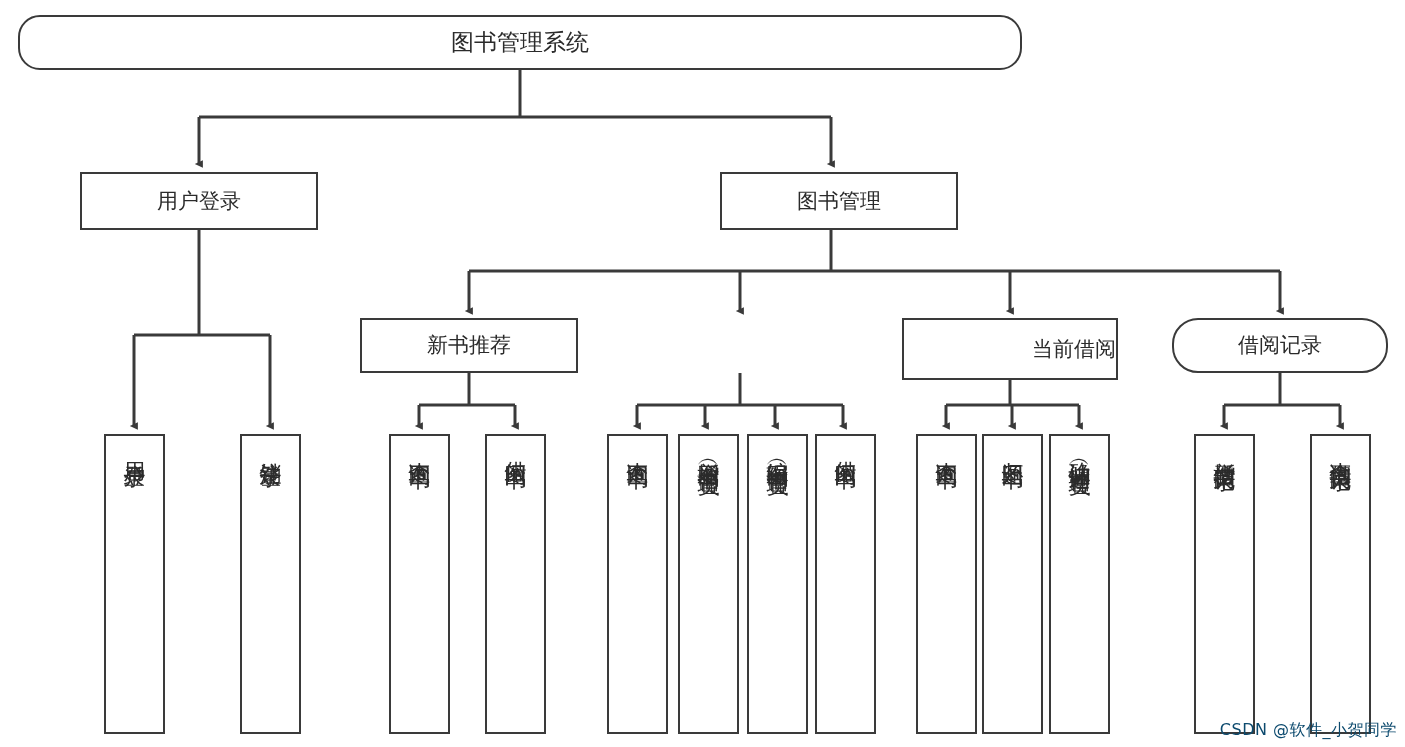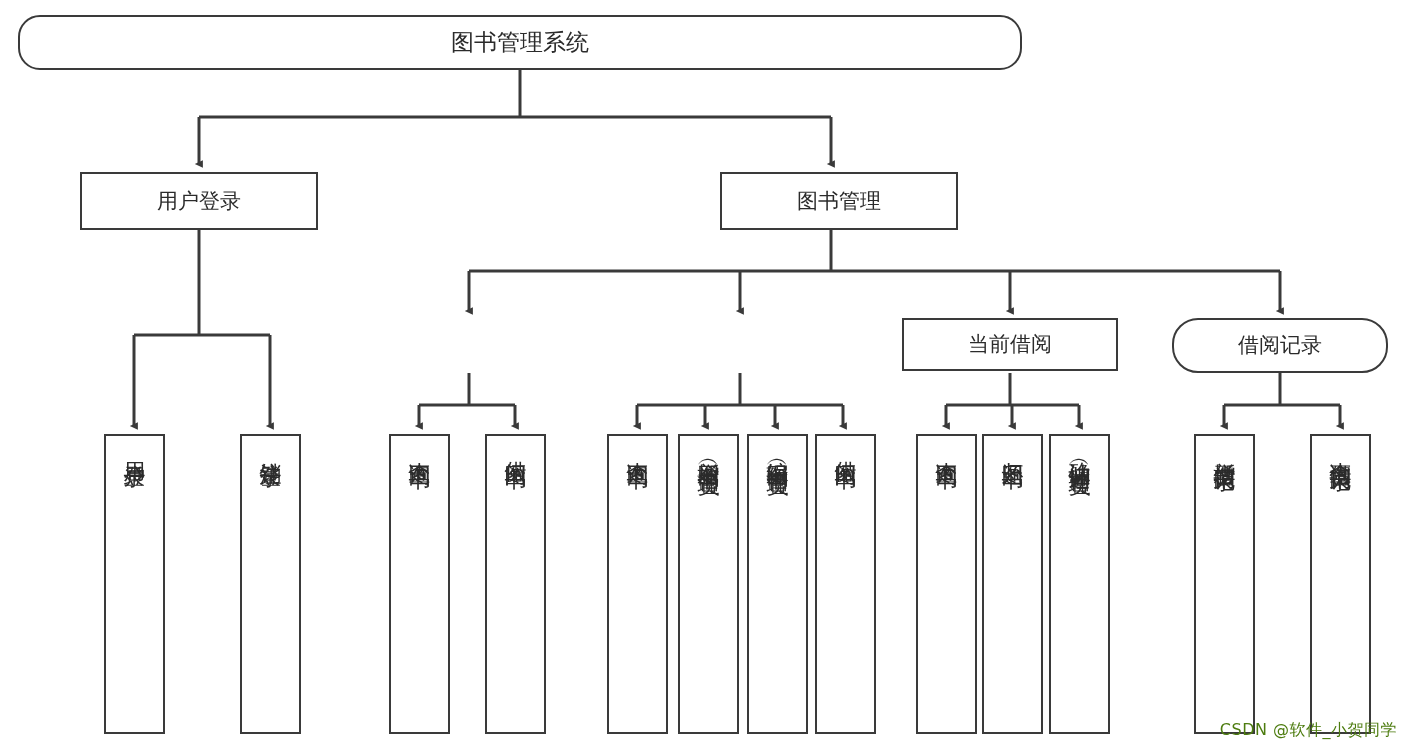--- a/index.html
+++ b/index.html
@@ -62,21 +62,21 @@
     font-size: 22px;
     letter-spacing: 2px;
     line-height: 1.1;
     white-space: nowrap;
   }
   .watermark {
     position: absolute;
     right: 8px;
     bottom: 6px;
     font-size: 16px;
-    color: #4d7c0f;
+    color: #0c4a6e;
     letter-spacing: 0.5px;
     z-index: 5;
     user-select: none;
     white-space: nowrap;
   }
 </style>
 </head>
 <body>
 
 <div id="diagram-root">
@@ -148,23 +148,26 @@
   </div>
 
   <div class="node-box node-l1" style="left:80px; top:172px; width:238px; height:58px;">
     <span class="node-label">用户登录</span>
   </div>
 
   <div class="node-box node-l1" style="left:712px; top:172px; width:238px; height:58px;margin-left:8px;">
     <span class="node-label">图书管理</span>
   </div>
 
-
-
-  <div class="node-box node-l2" style="left:902px; top:318px; width:216px; height:53px;">
+  <div class="node-box node-l2" style="left:360px; top:318px; width:218px; height:55px;">
+    <span class="node-label">新书推荐</span>
+  </div>
+
+
+  <div class="node-box node-l2" style="left:902px; top:318px; width:216px; height:62px;justify-content:flex-end;">
     <span class="node-label">当前借阅</span>
   </div>
 
   <div class="node-box node-l2" style="left:1172px; top:318px; width:216px; height:55px;border-radius:26px;">
     <span class="node-label">借阅记录</span>
   </div>
 
   <div class="node-box node-leaf" style="left:104px; top:434px; width:61px; height:300px;">
     <span class="node-label">用户登录</span>
   </div>

